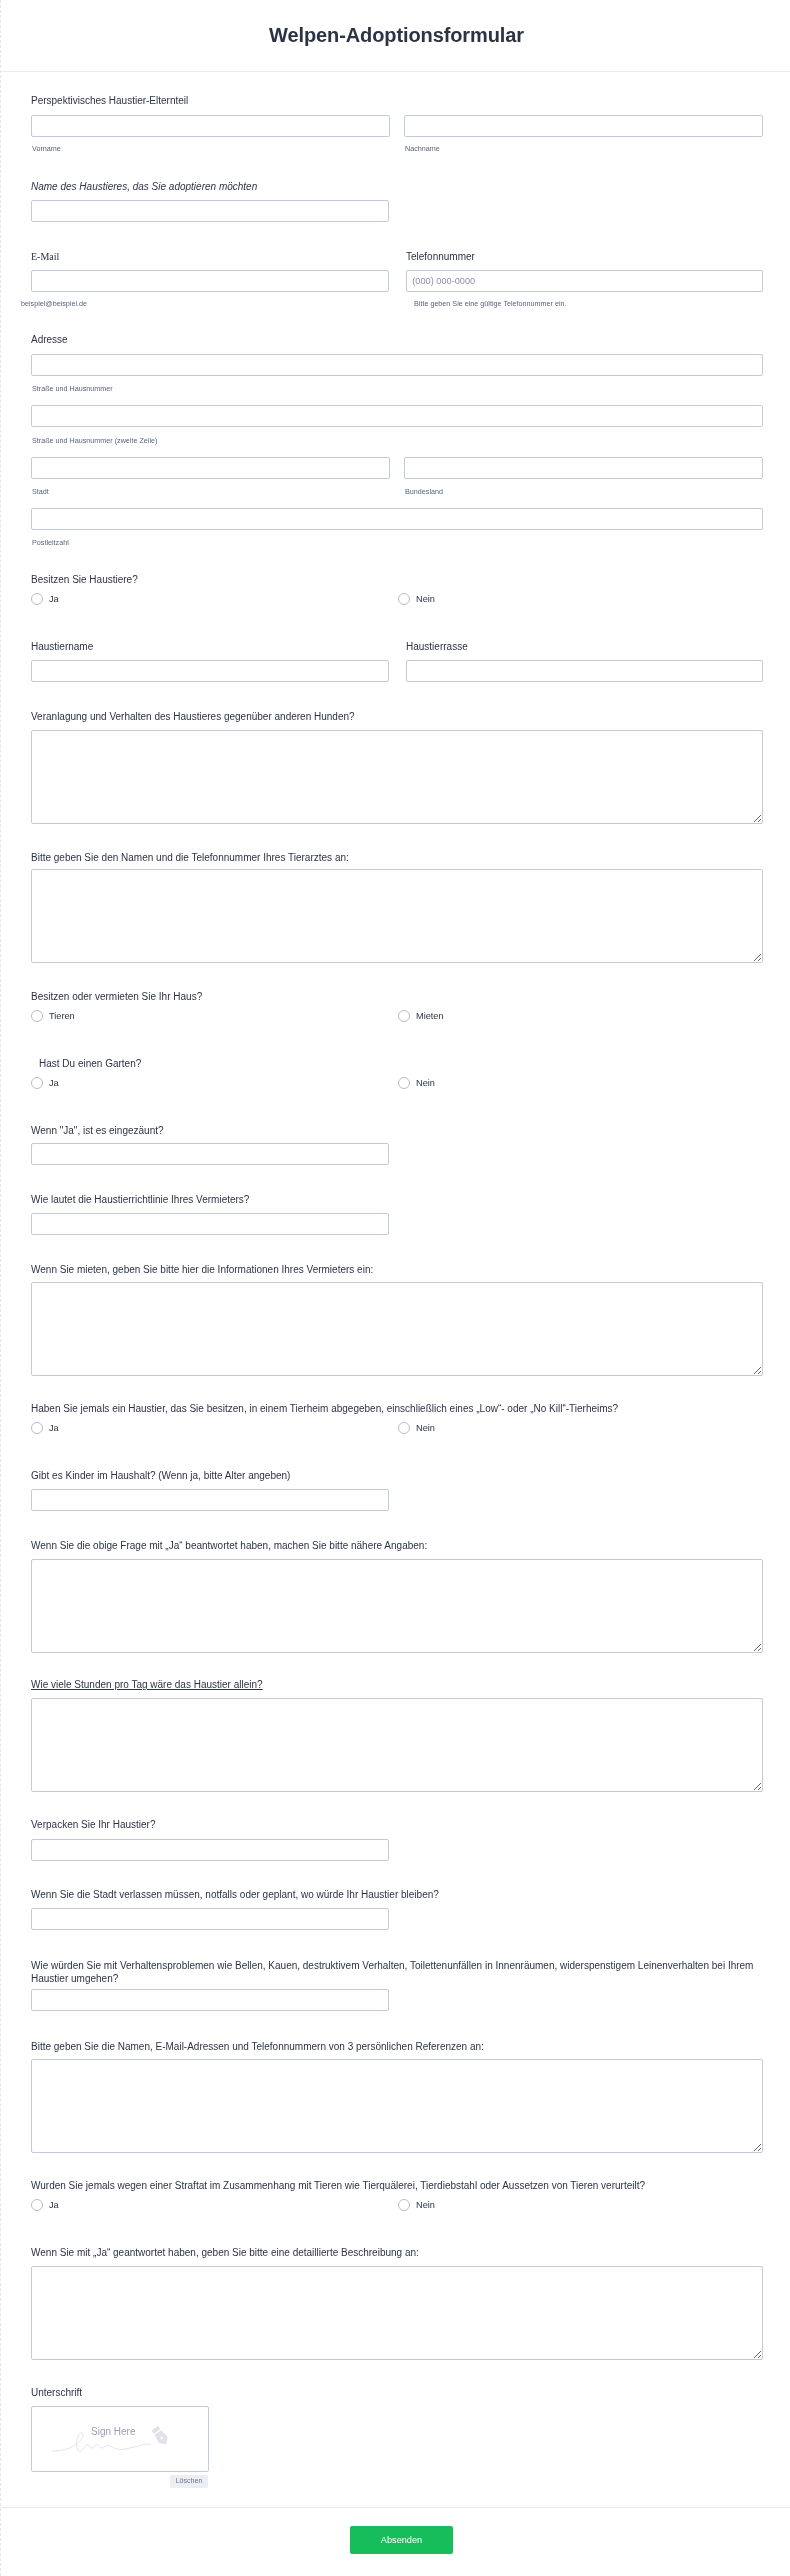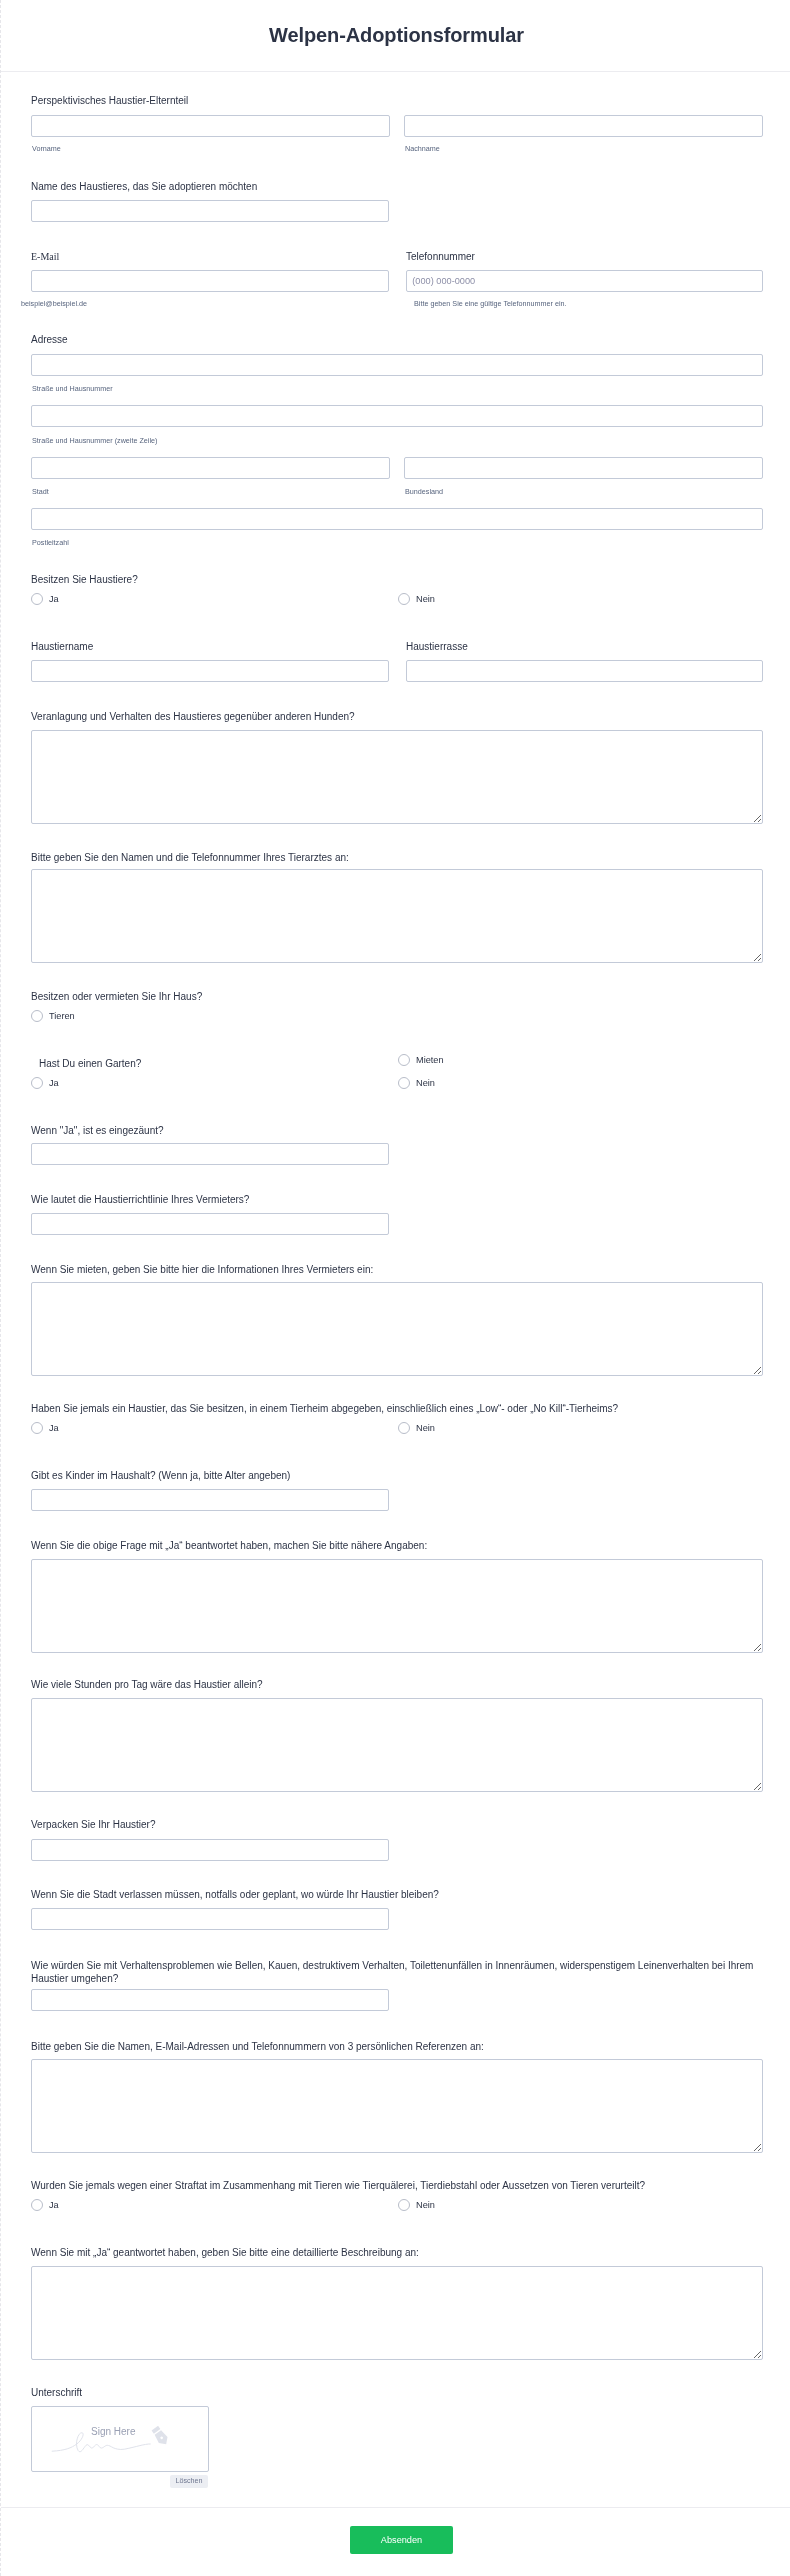--- a/index.html
+++ b/index.html
@@ -65,21 +65,21 @@
 <div class="header">
   <h1>Welpen-Adoptionsformular</h1>
 </div>
 
 <div class="abs label" style="left:30px;top:94px;">Perspektivisches Haustier-Elternteil</div>
 <input class="input" style="left: 30px; top: 115px; width: 359px;">
 <input class="input" style="left: 403px; top: 115px; width: 359px;">
 <div class="abs sublabel" style="left:31px;top:144px;">Vorname</div>
 <div class="abs sublabel" style="left:404px;top:144px;">Nachname</div>
 
-<div class="abs label" style="left:30px;top:180px;">Name des Haustieres, das Sie adoptieren möchten</div>
+<div class="abs label" style="left:30px;top:180px;font-style:italic;">Name des Haustieres, das Sie adoptieren möchten</div>
 <input class="input" style="left: 30px; top: 200px; width: 358px;">
 
 <div class="abs label" style="left:30px;top:250px;font-family:Liberation Serif, serif;">E-Mail</div>
 <div class="abs label" style="left:405px;top:250px;">Telefonnummer</div>
 <input class="input" style="left: 30px; top: 270px; width: 358px;">
 <input class="input" style="left: 405px; top: 270px; width: 357px;" placeholder="(000) 000-0000">
 <div class="abs sublabel" style="left:20px;top:299px;">beispiel@beispiel.de</div>
 <div class="abs sublabel" style="left:413px;top:299px;">Bitte geben Sie eine gültige Telefonnummer ein.</div>
 
 <div class="abs label" style="left:30px;top:333px;">Adresse</div>
@@ -113,21 +113,21 @@
 <textarea class="textarea" style="left: 30px; top: 730px; width: 732px; height: 94px;"></textarea>
 
 <div class="abs label" style="left:30px;top:851px;">Bitte geben Sie den Namen und die Telefonnummer Ihres Tierarztes an:</div>
 <textarea class="textarea" style="left: 30px; top: 869px; width: 732px; height: 94px;"></textarea>
 
 <div class="abs label" style="left:30px;top:990px;">Besitzen oder vermieten Sie Ihr Haus?</div>
 <label class="radio-row" style="left:30px;top:1010px;">
   <span class="radio"></span>
   <span>Tieren</span>
 </label>
-<label class="radio-row" style="left:397px;top:1010px;margin-top:44px;">
+<label class="radio-row" style="left:397px;top:1010px;">
   <span class="radio"></span>
   <span>Mieten</span>
 </label>
 
 <div class="abs label" style="left:30px;top:1057px;padding-left:8px;">Hast Du einen Garten?</div>
 <label class="radio-row" style="left:30px;top:1077px;">
   <span class="radio"></span>
   <span>Ja</span>
 </label>
 <label class="radio-row" style="left:397px;top:1077px;">
@@ -153,21 +153,21 @@
   <span class="radio"></span>
   <span>Nein</span>
 </label>
 
 <div class="abs label" style="left:30px;top:1469px;">Gibt es Kinder im Haushalt? (Wenn ja, bitte Alter angeben)</div>
 <input class="input" style="left: 30px; top: 1489px; width: 358px;">
 
 <div class="abs label" style="left:30px;top:1539px;">Wenn Sie die obige Frage mit „Ja“ beantwortet haben, machen Sie bitte nähere Angaben:</div>
 <textarea class="textarea" style="left: 30px; top: 1559px; width: 732px; height: 94px;"></textarea>
 
-<div class="abs label" style="left:30px;top:1678px;">Wie viele Stunden pro Tag wäre das Haustier allein?</div>
+<div class="abs label" style="left:30px;top:1678px;text-decoration:underline;">Wie viele Stunden pro Tag wäre das Haustier allein?</div>
 <textarea class="textarea" style="left: 30px; top: 1698px; width: 732px; height: 94px;"></textarea>
 
 <div class="abs label" style="left:30px;top:1818px;">Verpacken Sie Ihr Haustier?</div>
 <input class="input" style="left: 30px; top: 1839px; width: 358px;">
 
 <div class="abs label" style="left:30px;top:1888px;">Wenn Sie die Stadt verlassen müssen, notfalls oder geplant, wo würde Ihr Haustier bleiben?</div>
 <input class="input" style="left: 30px; top: 1908px; width: 358px;">
 
 <div class="abs label" style="left:30px;top:1959px;width:732px;">Wie würden Sie mit Verhaltensproblemen wie Bellen, Kauen, destruktivem Verhalten, Toilettenunfällen in Innenräumen, widerspenstigem Leinenverhalten bei Ihrem Haustier umgehen?</div>
 <input class="input" style="left: 30px; top: 1989px; width: 358px;">

